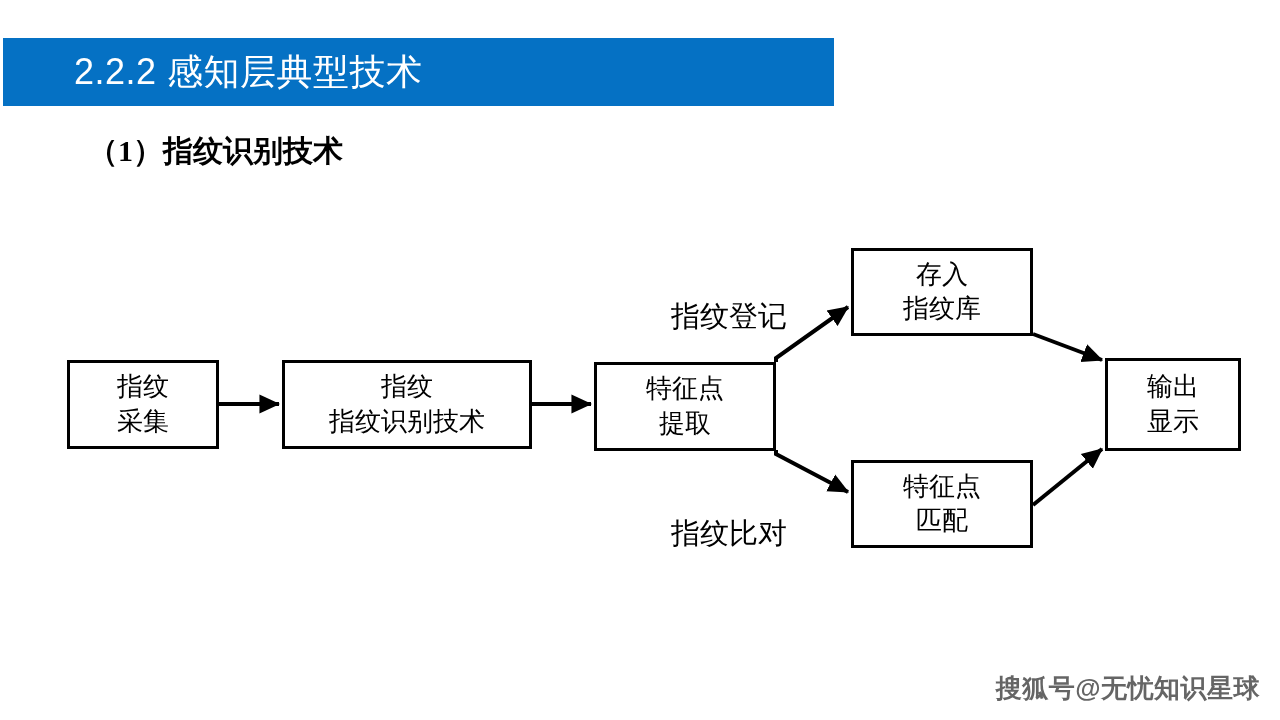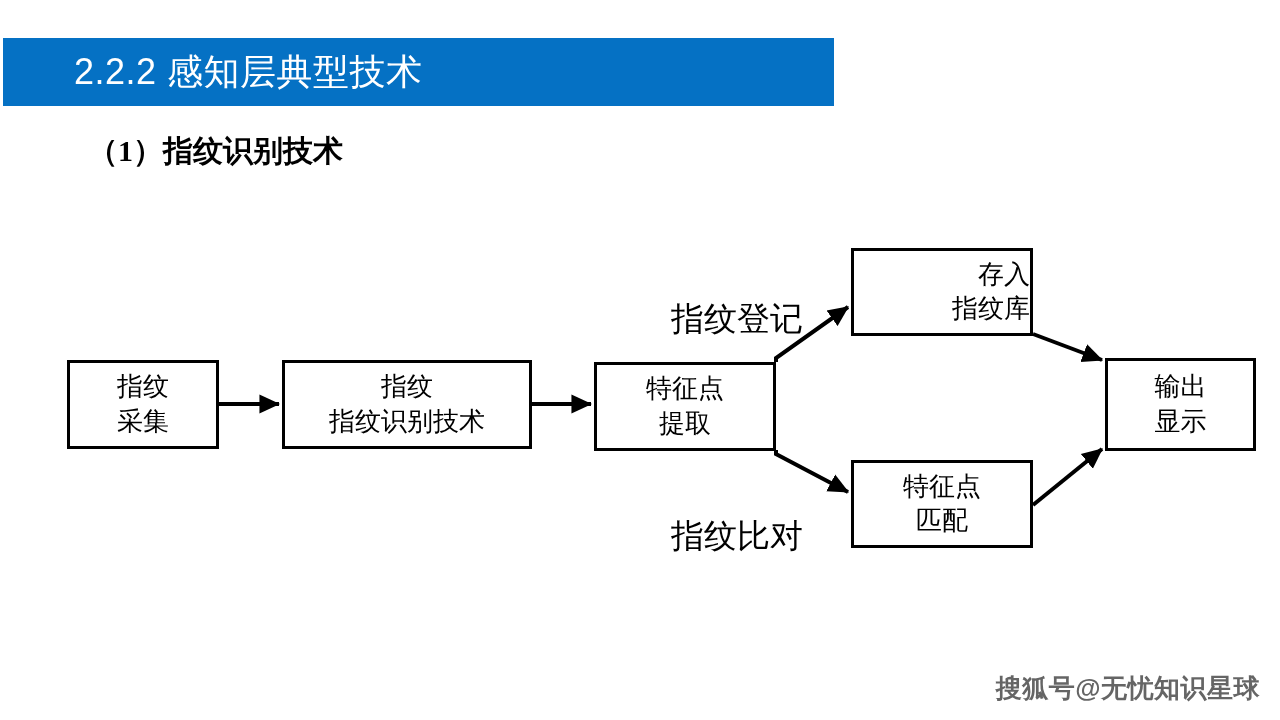--- a/index.html
+++ b/index.html
@@ -67,29 +67,29 @@
     font-size: 26px;
     color: #000000;
     line-height: 1.32;
     z-index: 4;
   }
   .node .ln { display: block; white-space: nowrap; }
 
   #node-capture      { left: 67px;   top: 360px; width: 152px; height: 89px; }
   #node-preprocess   { left: 282px;  top: 360px; width: 250px; height: 89px; }
   #node-extract      { left: 594px;  top: 362px; width: 182px; height: 89px; }
-  #node-store        { left: 851px;  top: 248px; width: 182px; height: 88px; align-items: flex-end; }
+  #node-store        { left: 851px;  top: 248px; width: 182px; height: 88px; }
   #node-match        { left: 851px;  top: 460px; width: 182px; height: 88px; }
-  #node-output       { left: 1105px; top: 358px; width: 151px; height: 93px; }
+  #node-output       { left: 1105px; top: 358px; width: 136px; height: 93px; }
 
   
   .edge-label {
     position: absolute;
     font-family: Liberation Sans, sans-serif;
-    font-size: 33px;
+    font-size: 29px;
     color: #000000;
     white-space: nowrap;
     z-index: 3;
   }
   #label-enroll { left: 671px; top: 297px; }
   #label-verify { left: 671px; top: 478px; margin-top: 36px; }
 
   
   #edges {
     position: absolute;

